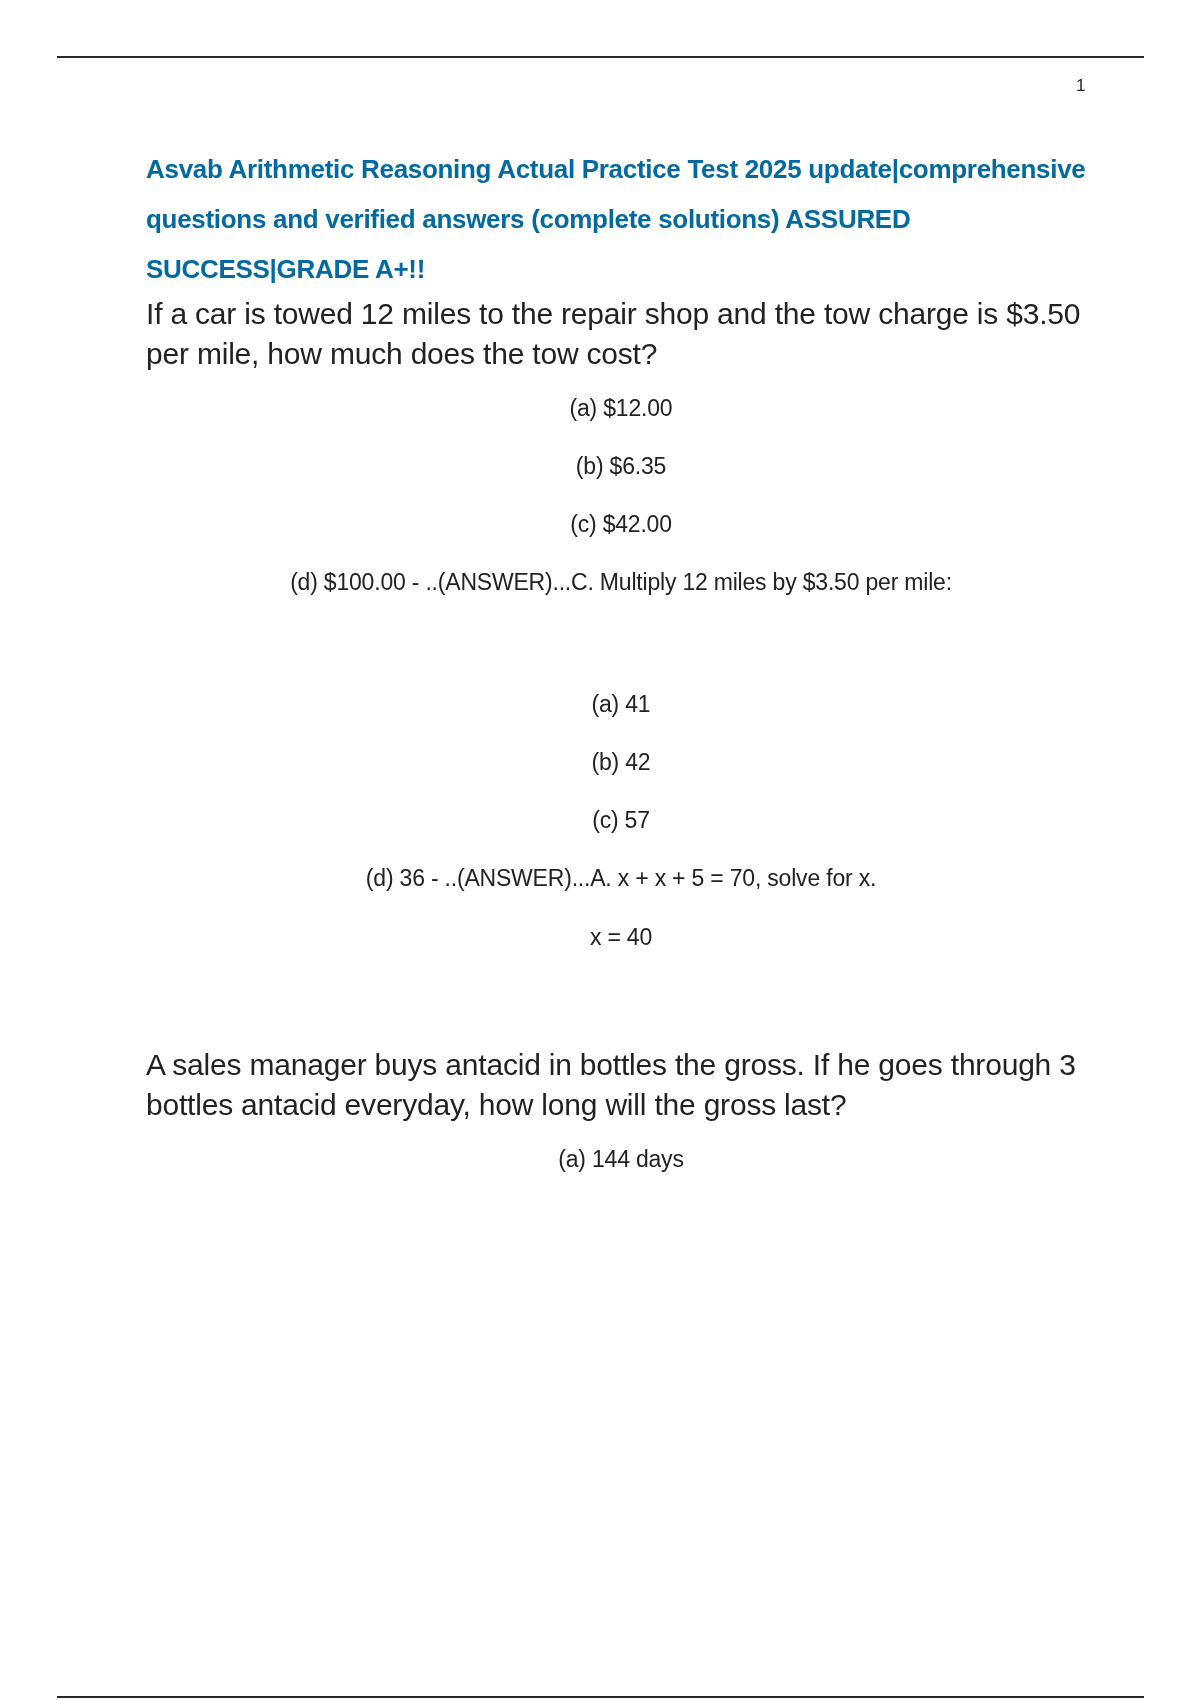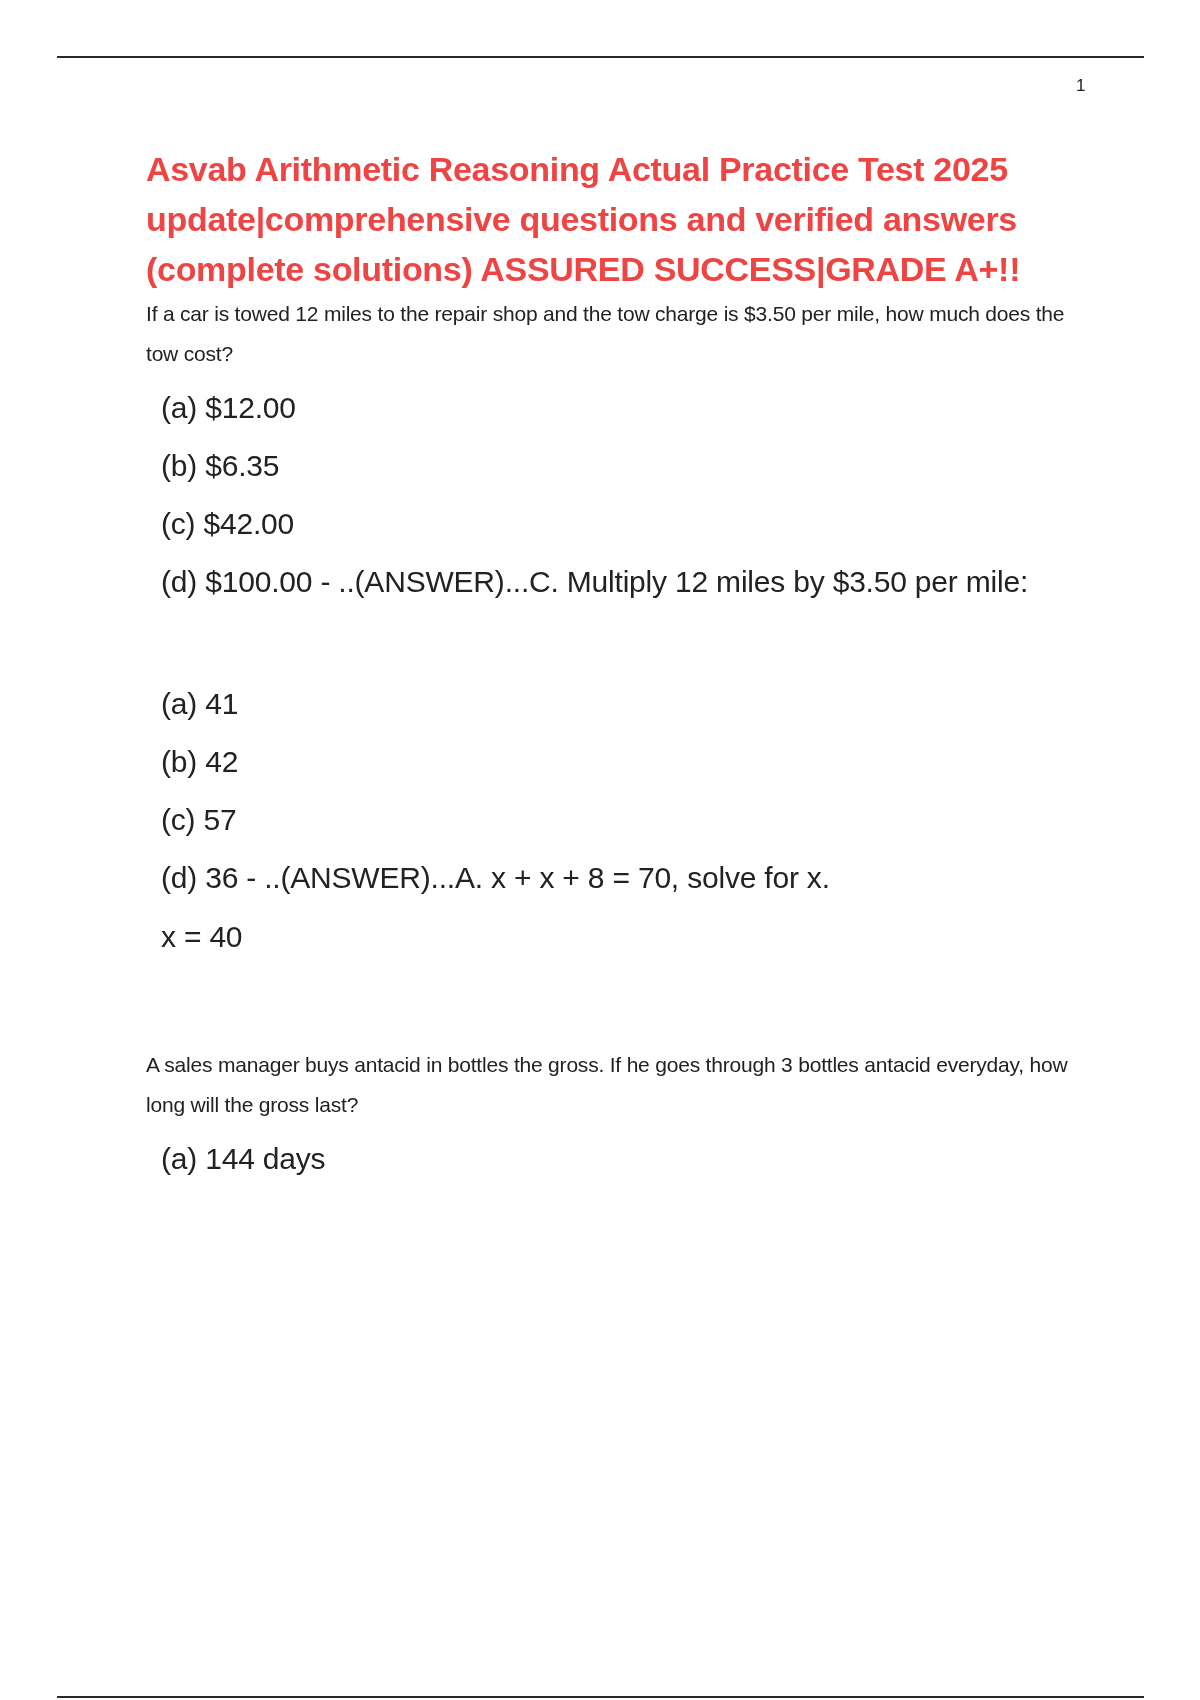--- a/index.html
+++ b/index.html
@@ -35,40 +35,41 @@
 
     .content {
       position: absolute;
       left: 146px;
       top: 144px;
       width: 950px;
     }
 
     .doc-title {
       margin: 0;
-      font-size: 34px;
+      font-size: 26px;
       line-height: 50px;
       font-weight: bold;
-      color: #ef4444;
+      color: #0369a1;
       letter-spacing: -0.3px;
     }
 
     .question-block { margin: 0; }
     .question-text {
-      font-size: 21px;
+      font-size: 30px;
       line-height: 40px;
       margin: 0;
       letter-spacing: -0.2px;
     }
     .q1 .question-text { margin-top: 0; }
     .option {
-      font-size: 30px;
+      font-size: 23px;
       line-height: 28px;
-      margin: 15px;
+      margin: 3px;
       letter-spacing: -0.2px;
+      text-align: center;
     }
     .q1 .opt-list .option { margin-top: 30px; }
     .q1 .opt-list .option:first-child { margin-top: 20px; }
     .q1 .solution { margin-top: 31px; }
 
     .q2 { margin-top: 94px; }
     .q2 .opt-list .option { margin-top: 30px; }
     .q2 .opt-list .option:first-child { margin-top: 20px; }
     .q2 .solution { margin-top: 31px; }
 
@@ -94,21 +95,21 @@
       <p class="option">(c) $42.00</p>
       <p class="option">(d) $100.00 - ..(ANSWER)...C. Multiply 12 miles by $3.50 per mile:</p>
     </div>
   </div>
 
   <div class="question-block q2">
     <div class="opt-list">
       <p class="option">(a) 41</p>
       <p class="option">(b) 42</p>
       <p class="option">(c) 57</p>
-      <p class="option">(d) 36 - ..(ANSWER)...A. x + x + 8 = 70, solve for x.</p>
+      <p class="option">(d) 36 - ..(ANSWER)...A. x + x + 5 = 70, solve for x.</p>
     </div>
     <p class="option solution">x = 40</p>
   </div>
 
   <div class="question-block q3">
     <p class="question-text">A sales manager buys antacid in bottles the gross. If he goes through 3 bottles antacid everyday, how long will the gross last?</p>
     <div class="opt-list">
       <p class="option">(a) 144 days</p>
     </div>
   </div>

